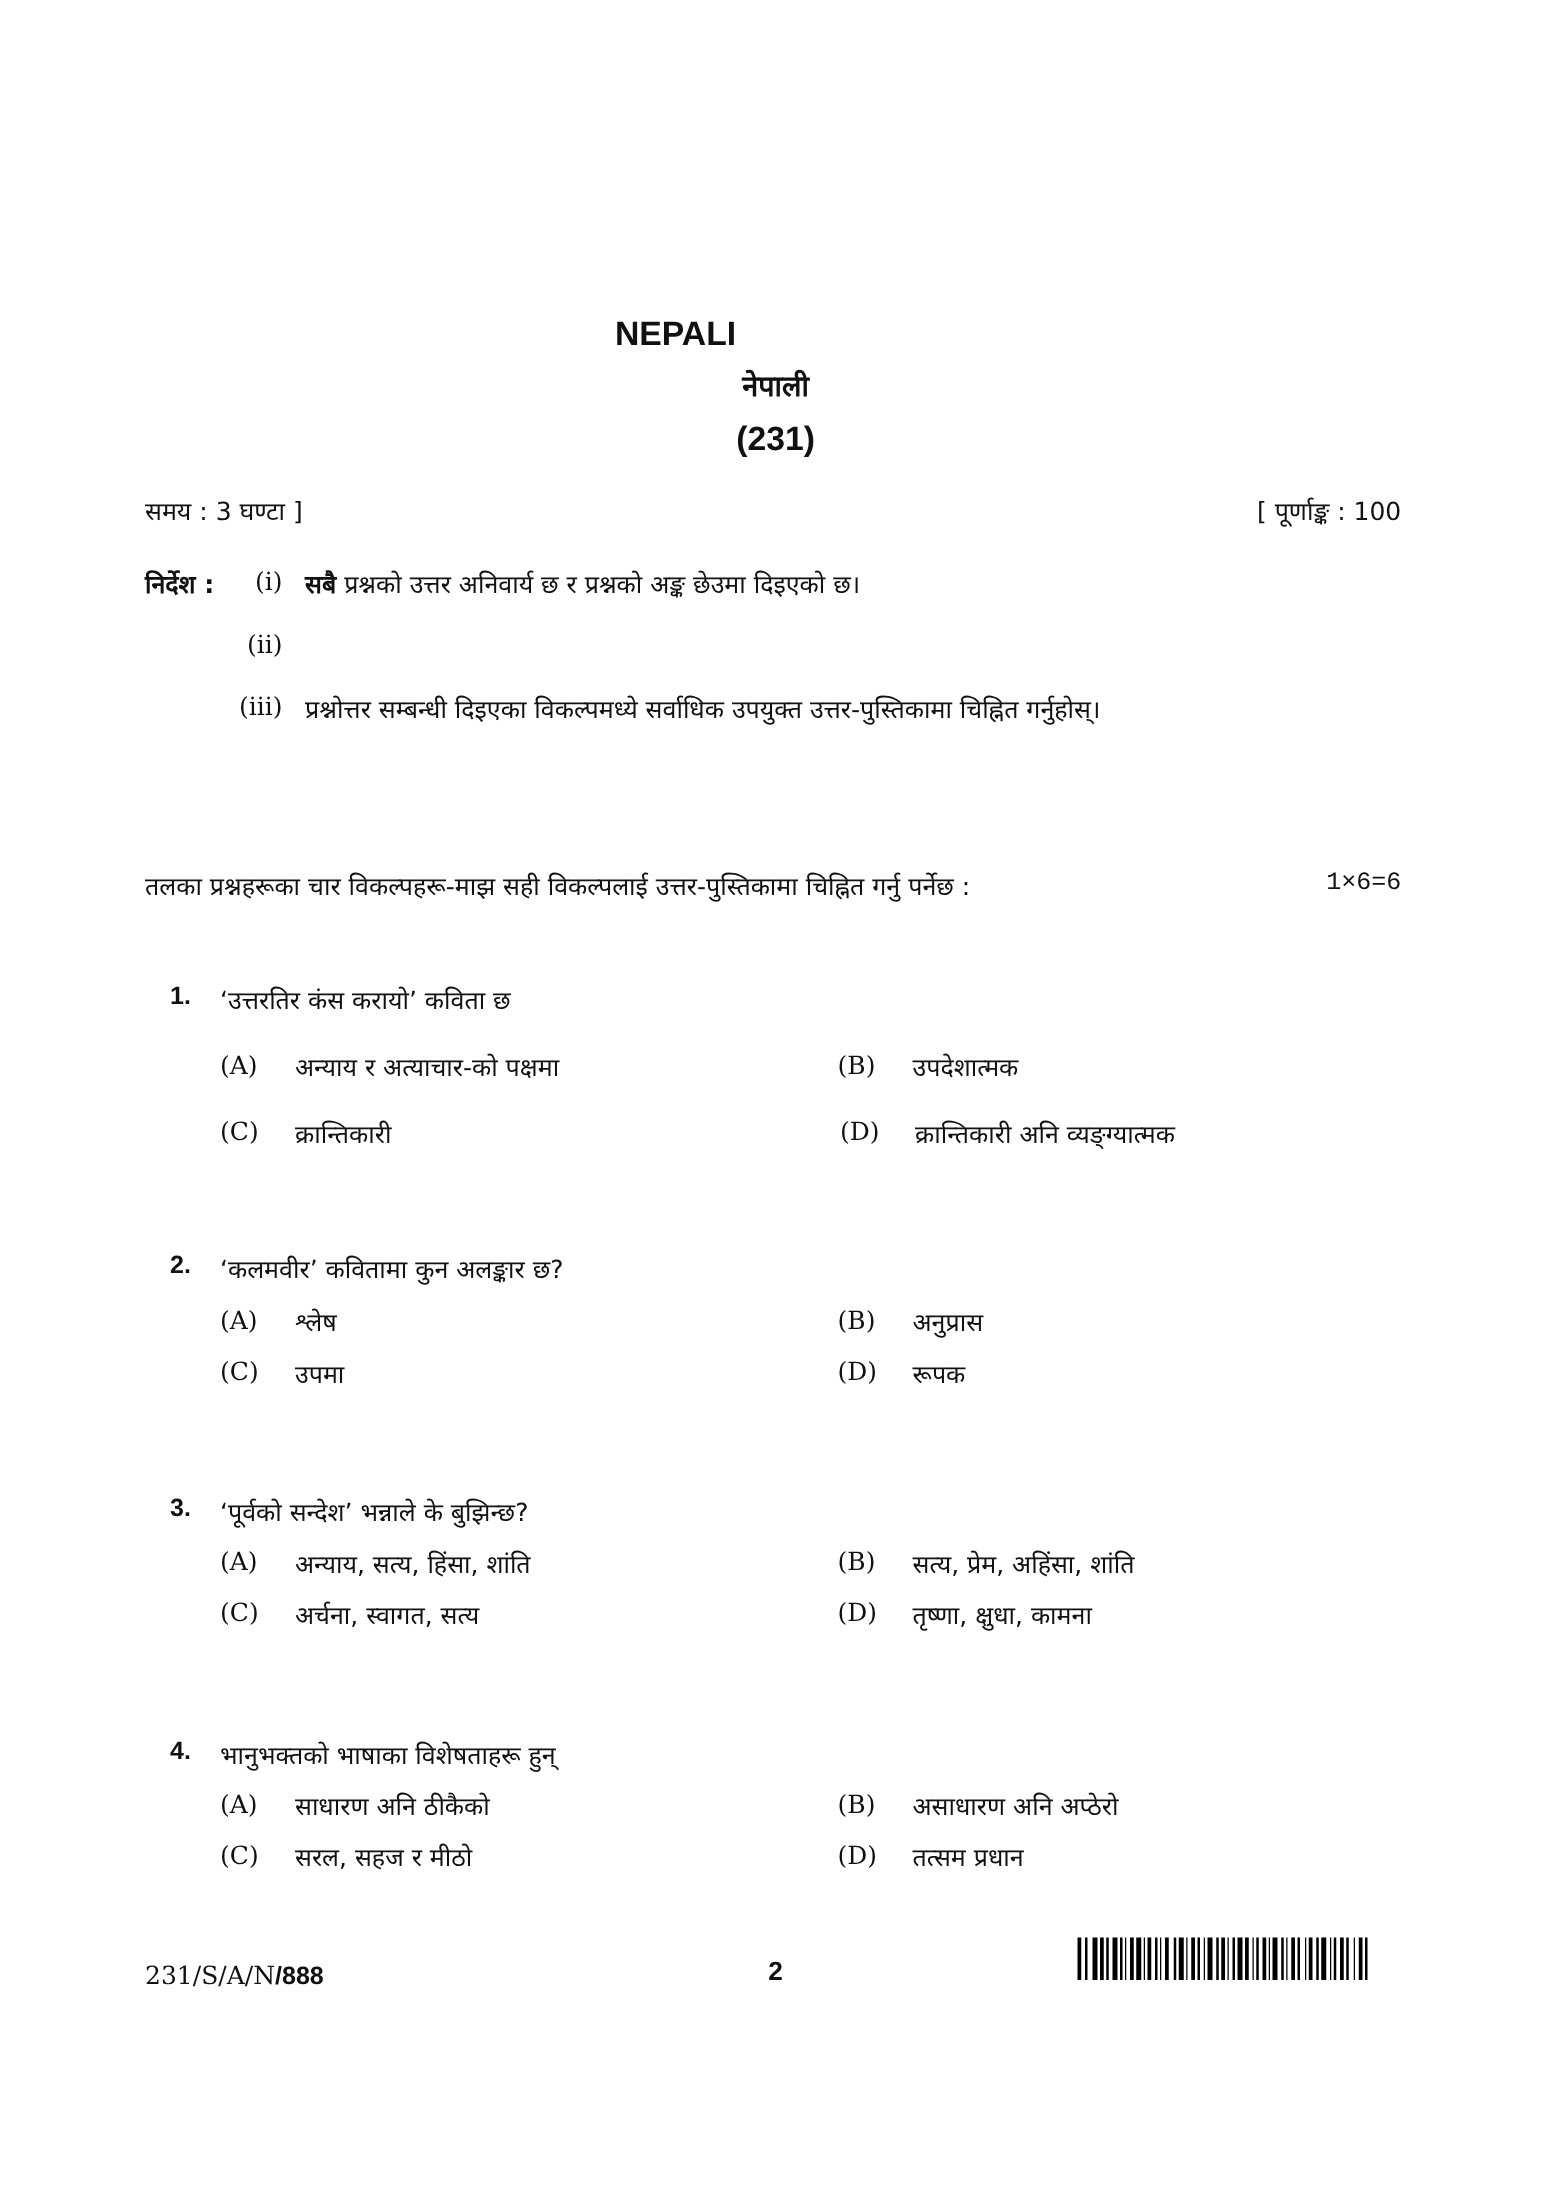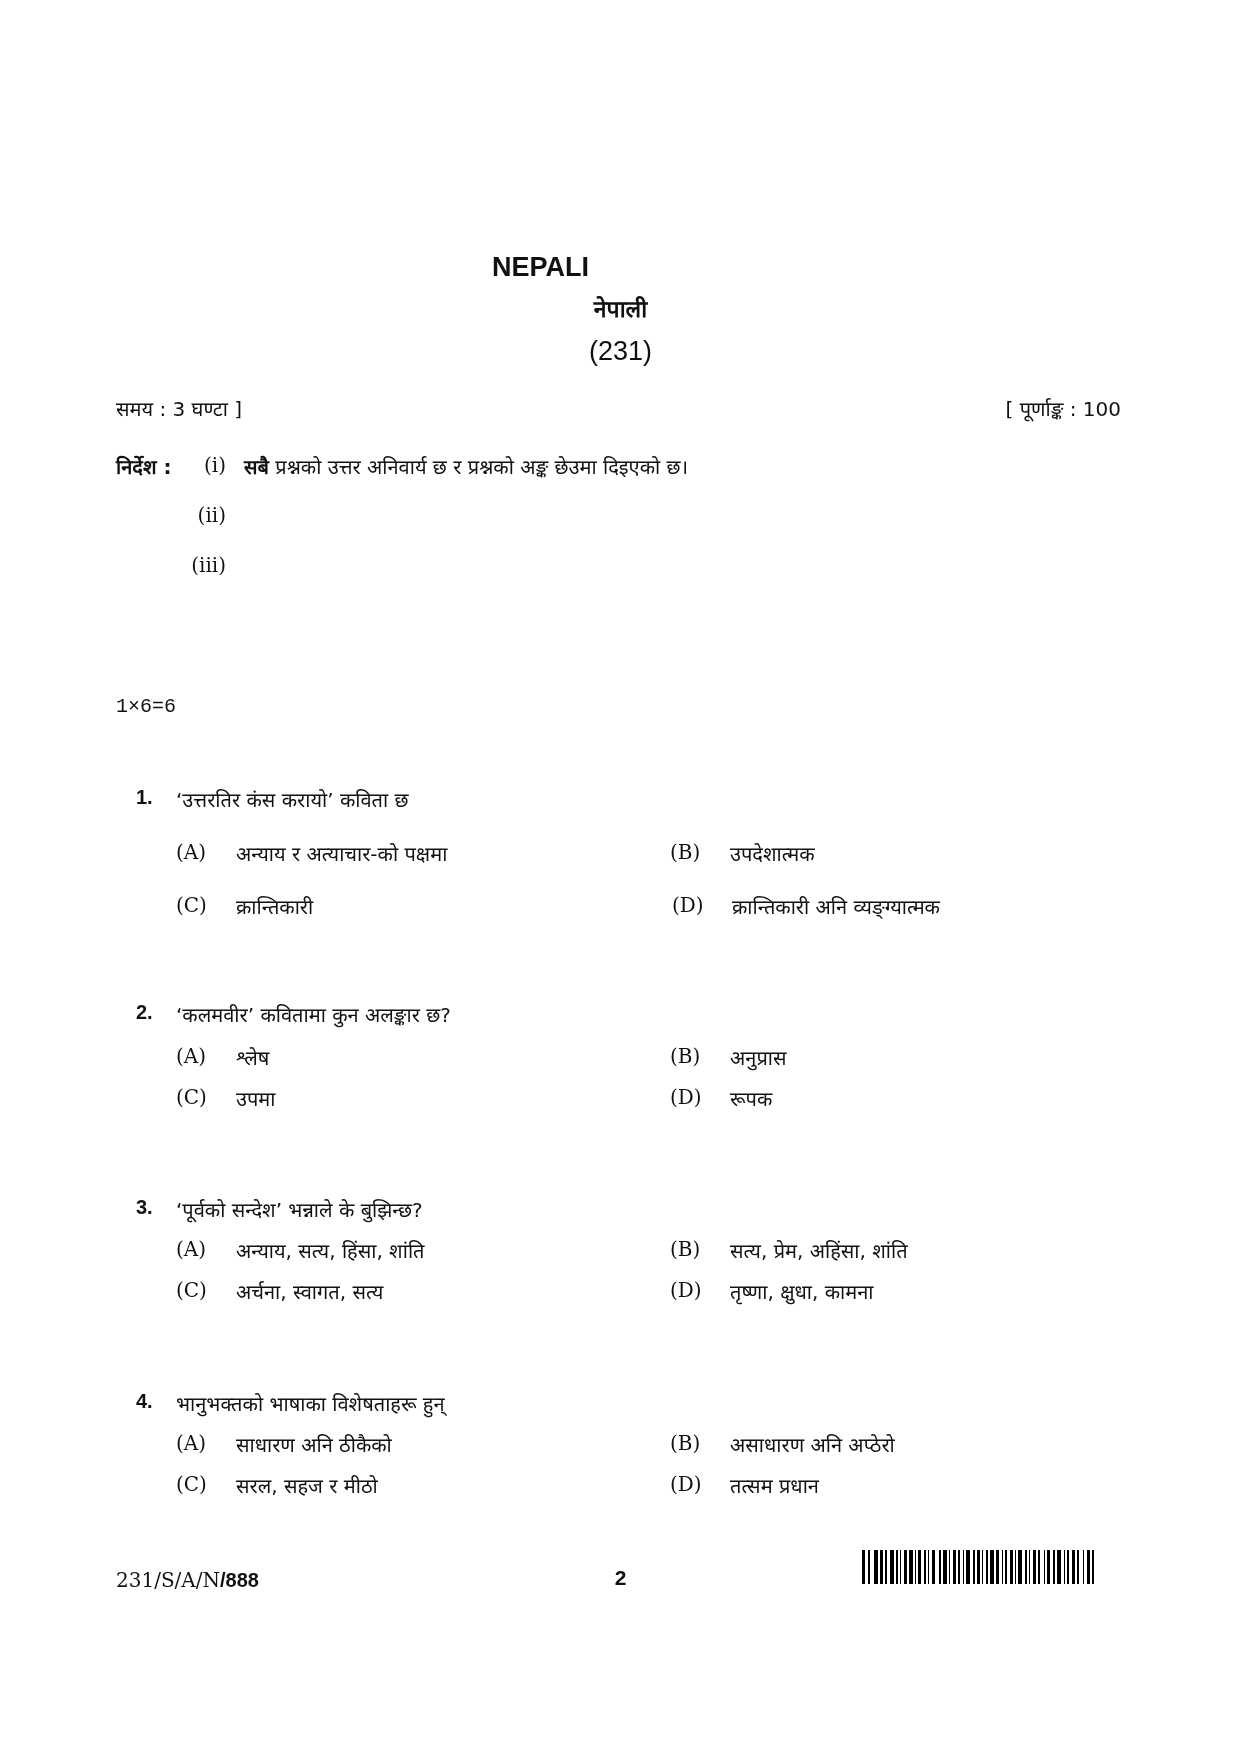--- a/index.html
+++ b/index.html
@@ -1,20 +1,20 @@
 <!DOCTYPE html>
 <html><head>
 <meta charset="utf-8">
 <style>
   html, body { margin: 0; padding: 0; background: #ffffff; }
   body { width: 1241px; height: 1754px; position: relative; overflow: hidden; color: #111; font-family: "DejaVu Serif", serif; }
   .abs { position: absolute; }
   .title { left: 0; width: 1081px; text-align: center; font-family: "Liberation Sans", sans-serif; font-weight: bold; font-size: 27px; top: 252px; }
   .subtitle { left: 0; width: 1241px; text-align: center; font-family: "DejaVu Sans", sans-serif; font-weight: bold; font-size: 23px; top: 292px; }
-  .code { left: 0; width: 1241px; text-align: center; font-family: "Liberation Sans", sans-serif; font-weight: normal; font-size: 27px; top: 336px; }
+  .code { left: 0; width: 1241px; text-align: center; font-family: "Liberation Sans", sans-serif; font-weight: bold; font-size: 27px; top: 336px; }
   .meta { top: 395px; font-size: 20px; font-family: "DejaVu Sans", sans-serif; }
   .meta-left { left: 116px; }
   .meta-right { right: 120px; }
   .instr-label { left: 116px; top: 453px; font-size: 20px; font-weight: bold; font-family: "DejaVu Sans", sans-serif; }
   .instr-row { font-size: 20px; font-family: "DejaVu Sans", sans-serif; display: flex; }
   .instr-num { font-family: "DejaVu Serif", serif; width: 55px; text-align: right; margin-right: 18px; }
   .instr-row b { font-weight: bold; }
   .section-head { left: 116px; right: 120px; top: 695px; font-size: 20px; font-family: "DejaVu Sans", sans-serif; display: flex; justify-content: space-between; }
   .section-marks { font-family: Liberation Mono, monospace; text-align: center; }
   .q { left: 136px; font-size: 20px; font-family: "DejaVu Sans", sans-serif; display: flex; }
@@ -40,23 +40,25 @@
 <div class="abs instr-label">निर्देश :</div>
 <div class="abs instr-row" style="left:171px; top:453px;">
   <span class="instr-num">(i)</span>
   <span><b>सबै</b><span> प्रश्नको उत्तर अनिवार्य छ र प्रश्नको अङ्क छेउमा दिइएको छ।</span></span>
 </div>
 <div class="abs instr-row" style="left:171px; top:503px;">
   <span class="instr-num">(ii)</span>
 </div>
 <div class="abs instr-row" style="left:171px; top:553px;">
   <span class="instr-num">(iii)</span>
+  <span>प्रश्नोत्तर सम्बन्धी दिइएका विकल्पमध्ये सर्वाधिक उपयुक्त उत्तर-पुस्तिकामा चिह्नित गर्नुहोस्।</span>
 </div>
 
 <div class="abs section-head">
+  <span>तलका प्रश्नहरूका चार विकल्पहरू-माझ सही विकल्पलाई उत्तर-पुस्तिकामा चिह्नित गर्नु पर्नेछ :</span>
   <span class="section-marks">1×6=6</span>
 </div>
 
 <div class="abs q" style="top:786px;">
   <span class="q-num">1.</span>
   <span>‘उत्तरतिर कंस करायो’ कविता छ</span>
 </div>
 <div class="abs opt" style="left:176px; top:840px;">
   <span class="opt-letter">(A)</span>
   <span>अन्याय र अत्याचार-को पक्षमा</span>

